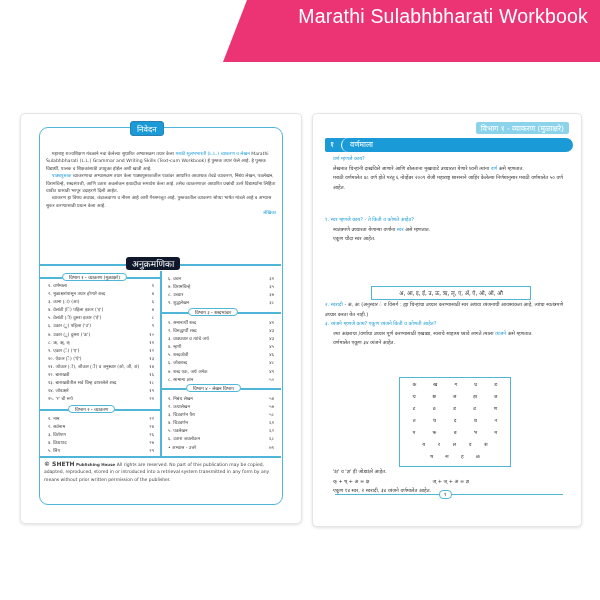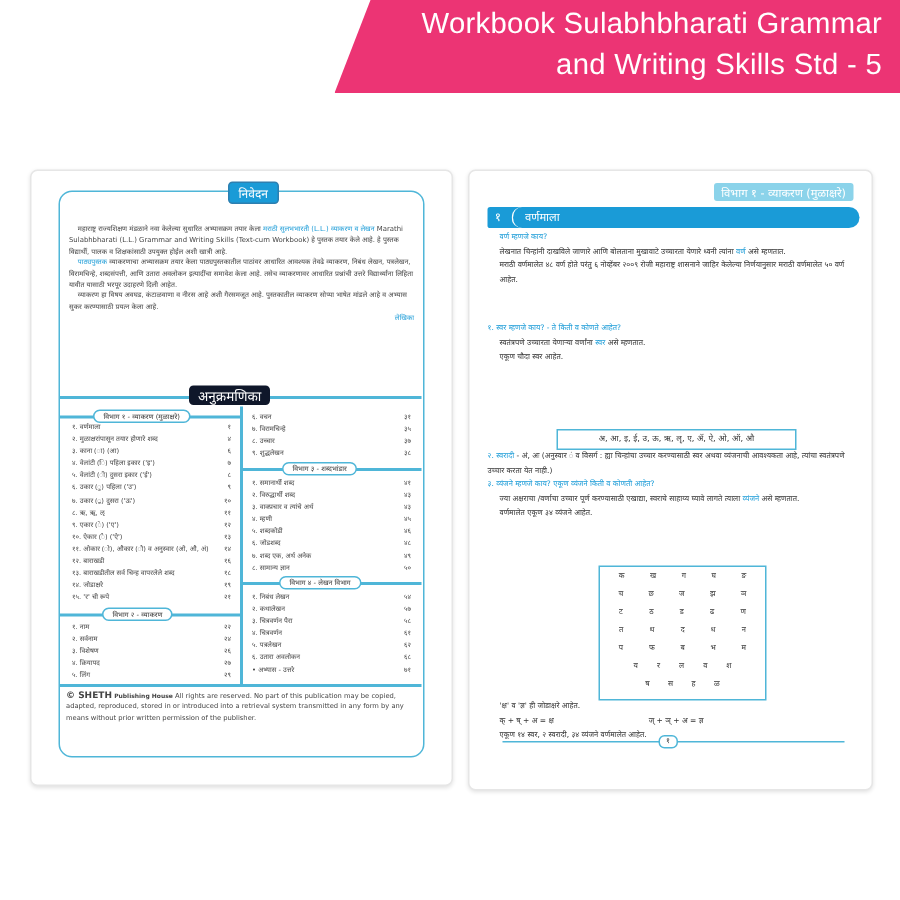--- a/index.html
+++ b/index.html
@@ -44,28 +44,27 @@
   .cons-row { display:flex; justify-content:space-around; font-size:5px; line-height:12px; padding:0 4px; color:#333; }
   .page-num-line { position:absolute; left:22px; top:380px; width:228px; height:1px; background:#4fb6d8; }
   .page-num { position:absolute; left:126px; top:376px; font-size:5px; background:#fff; padding:0 4px;
               border:1px solid #4fb6d8; border-radius:4px; color:#333; line-height:7px; }
 </style>
 </head>
 <body>
 
 <div class="banner">
   <div class="banner-text">
-    <div>Workbook Sulabhbharati Grammar</div>
-    <div>and Writing Skills Std - 5</div>
+    <div>Marathi Sulabhbharati Workbook</div>
   </div>
 </div>
 
 <div class="page" id="left-page">
   <div class="inner-frame">
-    <div class="chip" style="left:112px; top:-7px;">निवेदन</div>
+    <div class="chip" style="left:90px; top:-7px;">निवेदन</div>
 
     <div class="preface">
       <div>
         &nbsp;&nbsp;&nbsp;&nbsp;<span>महाराष्ट्र राज्यशिक्षण मंडळाने नवा केलेल्या सुधारित अभ्यासक्रम तयार केला</span>
         <span class="blue">मराठी सुलभभारती (L.L.)</span>
         <span class="blue">व्याकरण व लेखन</span>
         <span>Marathi Sulabhbharati (L.L.) Grammar and Writing Skills (Text-cum Workbook) हे पुस्तक तयार केले आहे. हे पुस्तक विद्यार्थी, पालक व शिक्षकांसाठी उपयुक्त होईल अशी खात्री आहे.</span>
       </div>
       <div>
         &nbsp;&nbsp;&nbsp;&nbsp;<span class="blue">पाठ्यपुस्तक</span>

